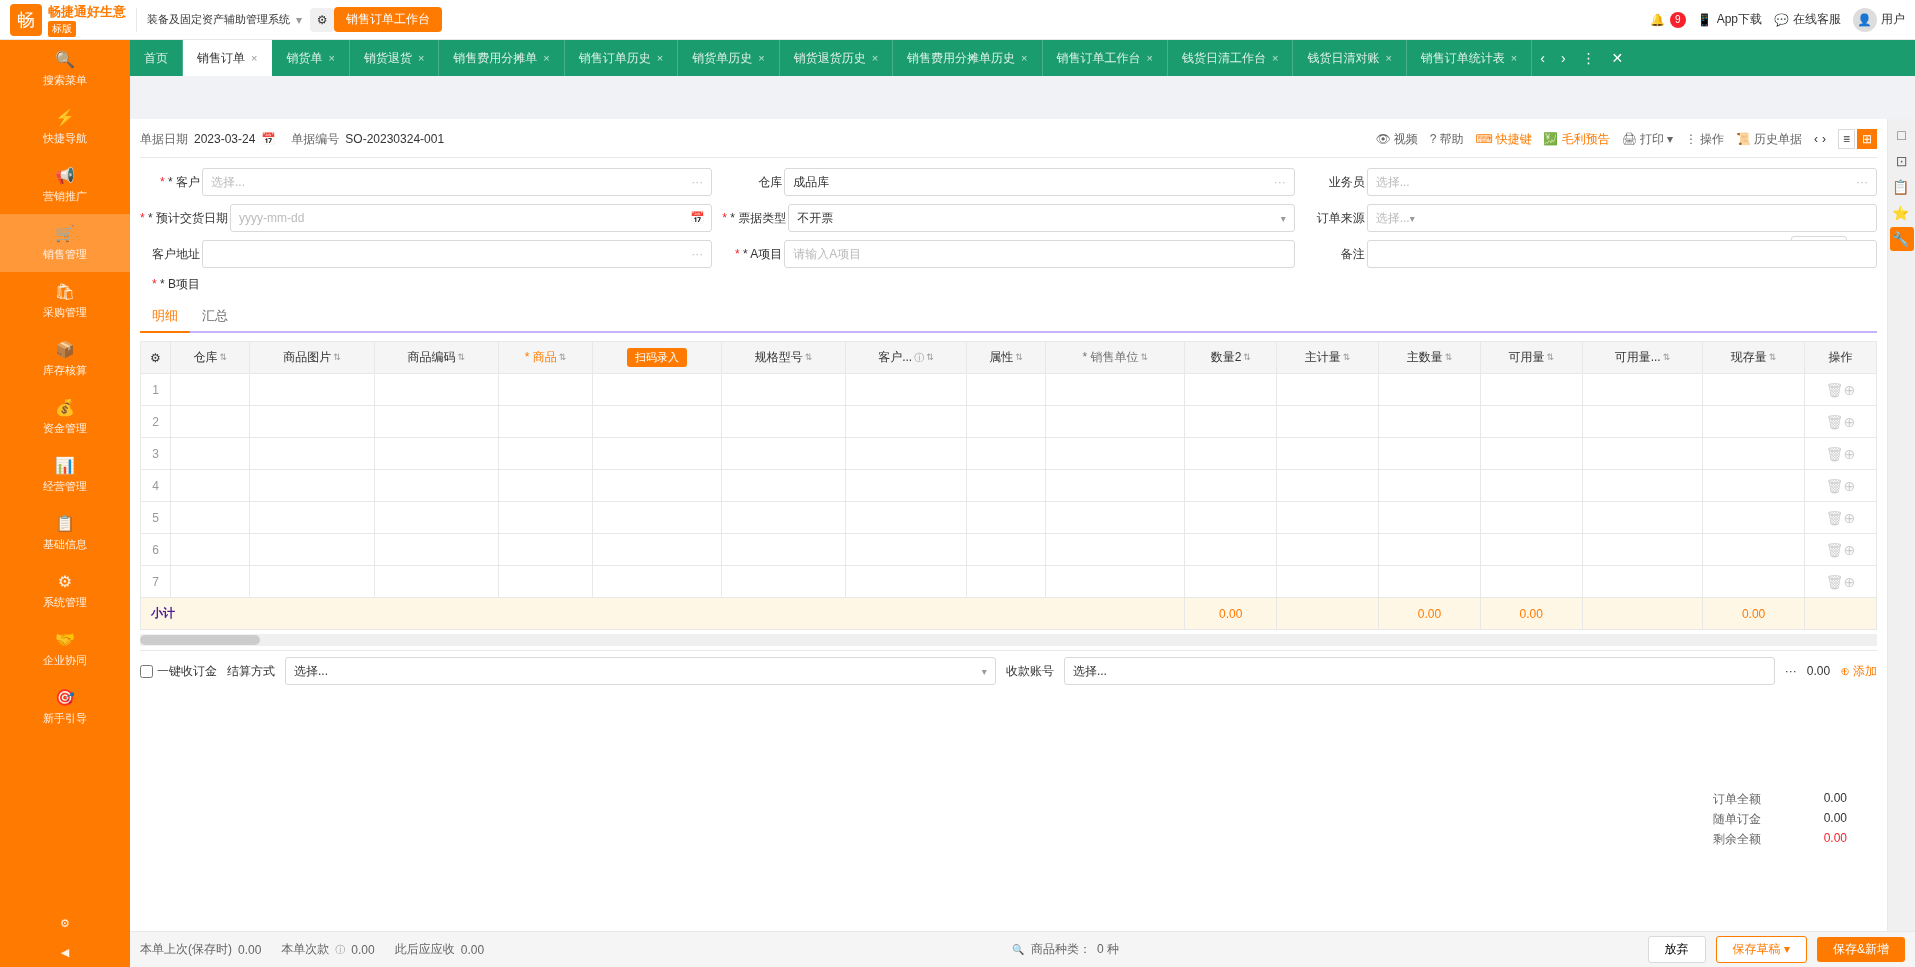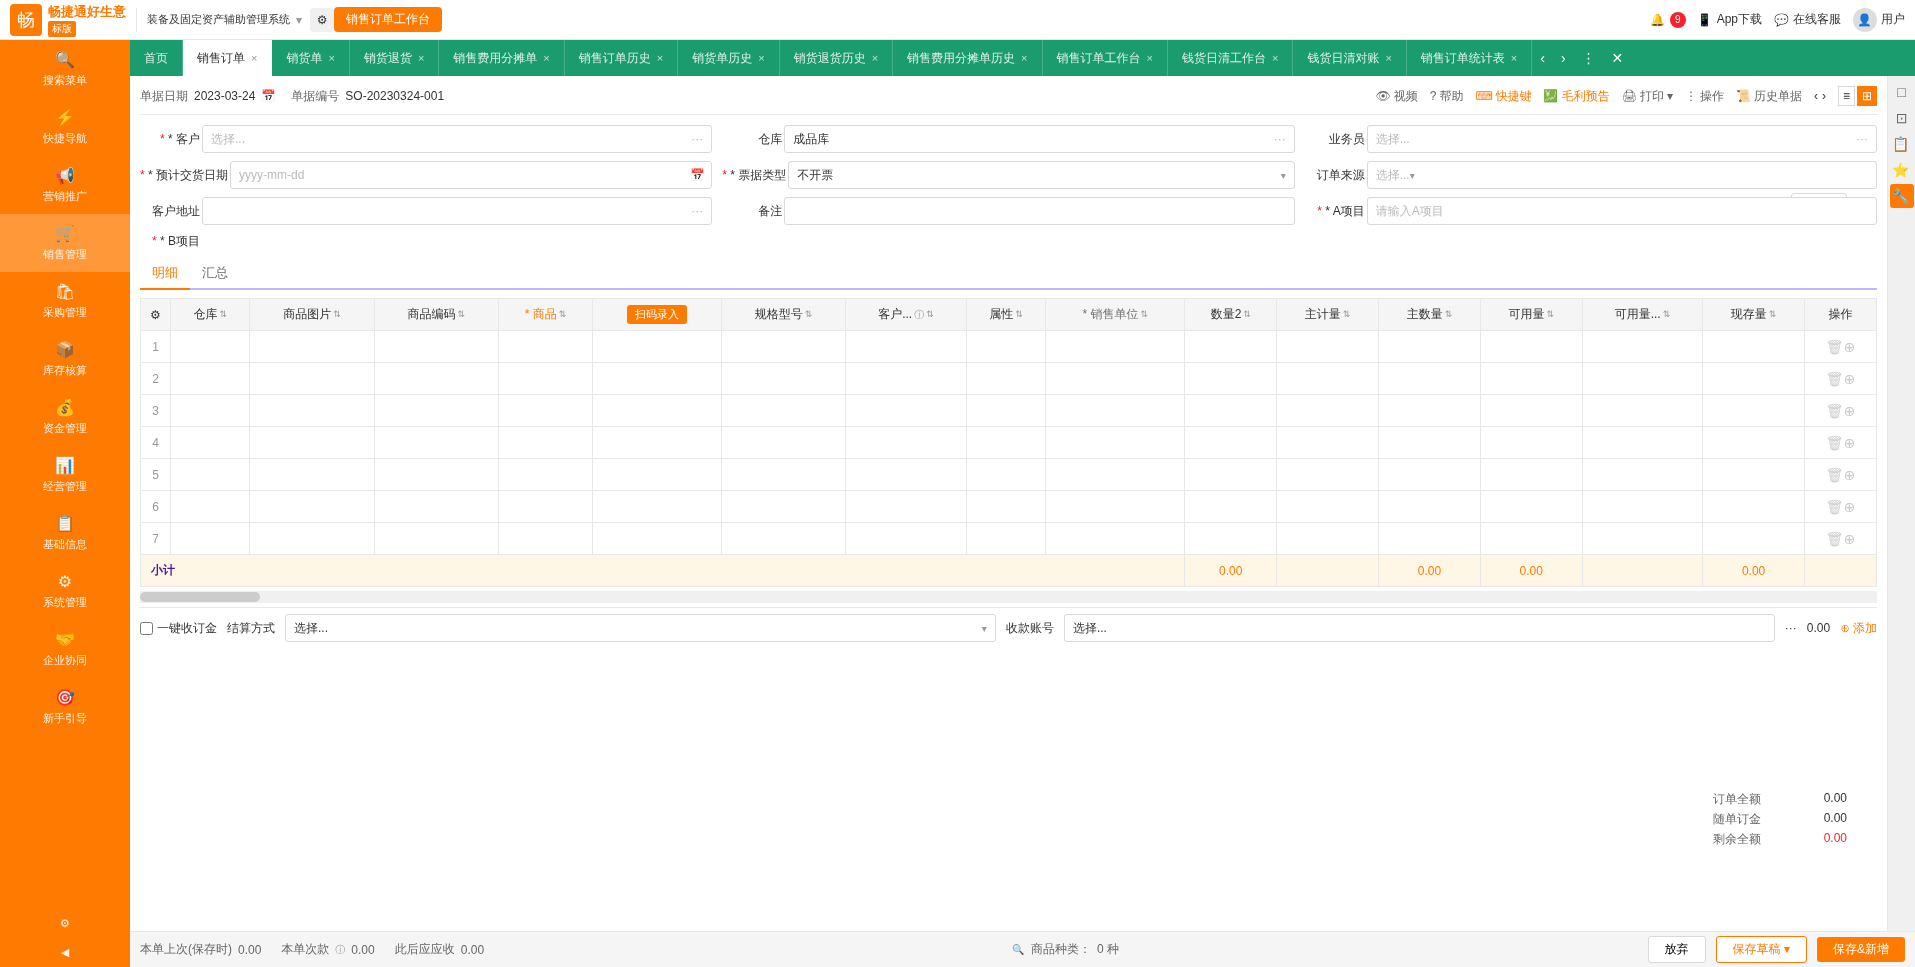--- a/index.html
+++ b/index.html
@@ -248,21 +248,21 @@
         <div class="tab-item">
           <span>销售订单统计表</span>
           <span class="tab-close">×</span>
         </div>
         <div class="tab-nav-btn">‹</div>
         <div class="tab-nav-btn">›</div>
         <div class="tab-nav-btn">⋮</div>
         <div class="tab-nav-btn">✕</div>
       </div>
 
-      <div style="display:flex;flex:1;overflow:hidden;">
+      <div style="display:flex;flex:1;overflow:hidden;margin-top:43px;">
         <div class="main-content">
 
           <div class="form-header">
             <div class="form-field">
               <label>单据日期</label>
               <span style="color:#333;font-weight:500;">2023-03-24</span>
               <span style="color:#999;">📅</span>
             </div>
             <div class="form-field">
               <label>单据编号</label>
@@ -368,28 +368,28 @@
           </div>
 
           <div class="form-row">
             <div class="form-item" style="flex:1;">
               <label>客户地址</label>
               <div class="form-input placeholder">
                 <span class="form-input-dots">···</span>
               </div>
             </div>
             <div class="form-item" style="flex:1;">
-              <label>备注</label>
-              <div class="form-input" style="min-width:200px;"></div>
-            </div>
-            <div class="form-item" style="flex:1;">
               <label class="required">* A项目</label>
               <div class="form-input placeholder">
                 <span>请输入A项目</span>
               </div>
+            </div>
+            <div class="form-item" style="flex:1;">
+              <label>备注</label>
+              <div class="form-input" style="min-width:200px;"></div>
             </div>
           </div>
 
           <div class="form-row">
             <div class="form-item" style="flex:0 0 400px;">
               <label class="required">* B项目</label>
             </div>
           </div>
 
           <div class="detail-tabs">

